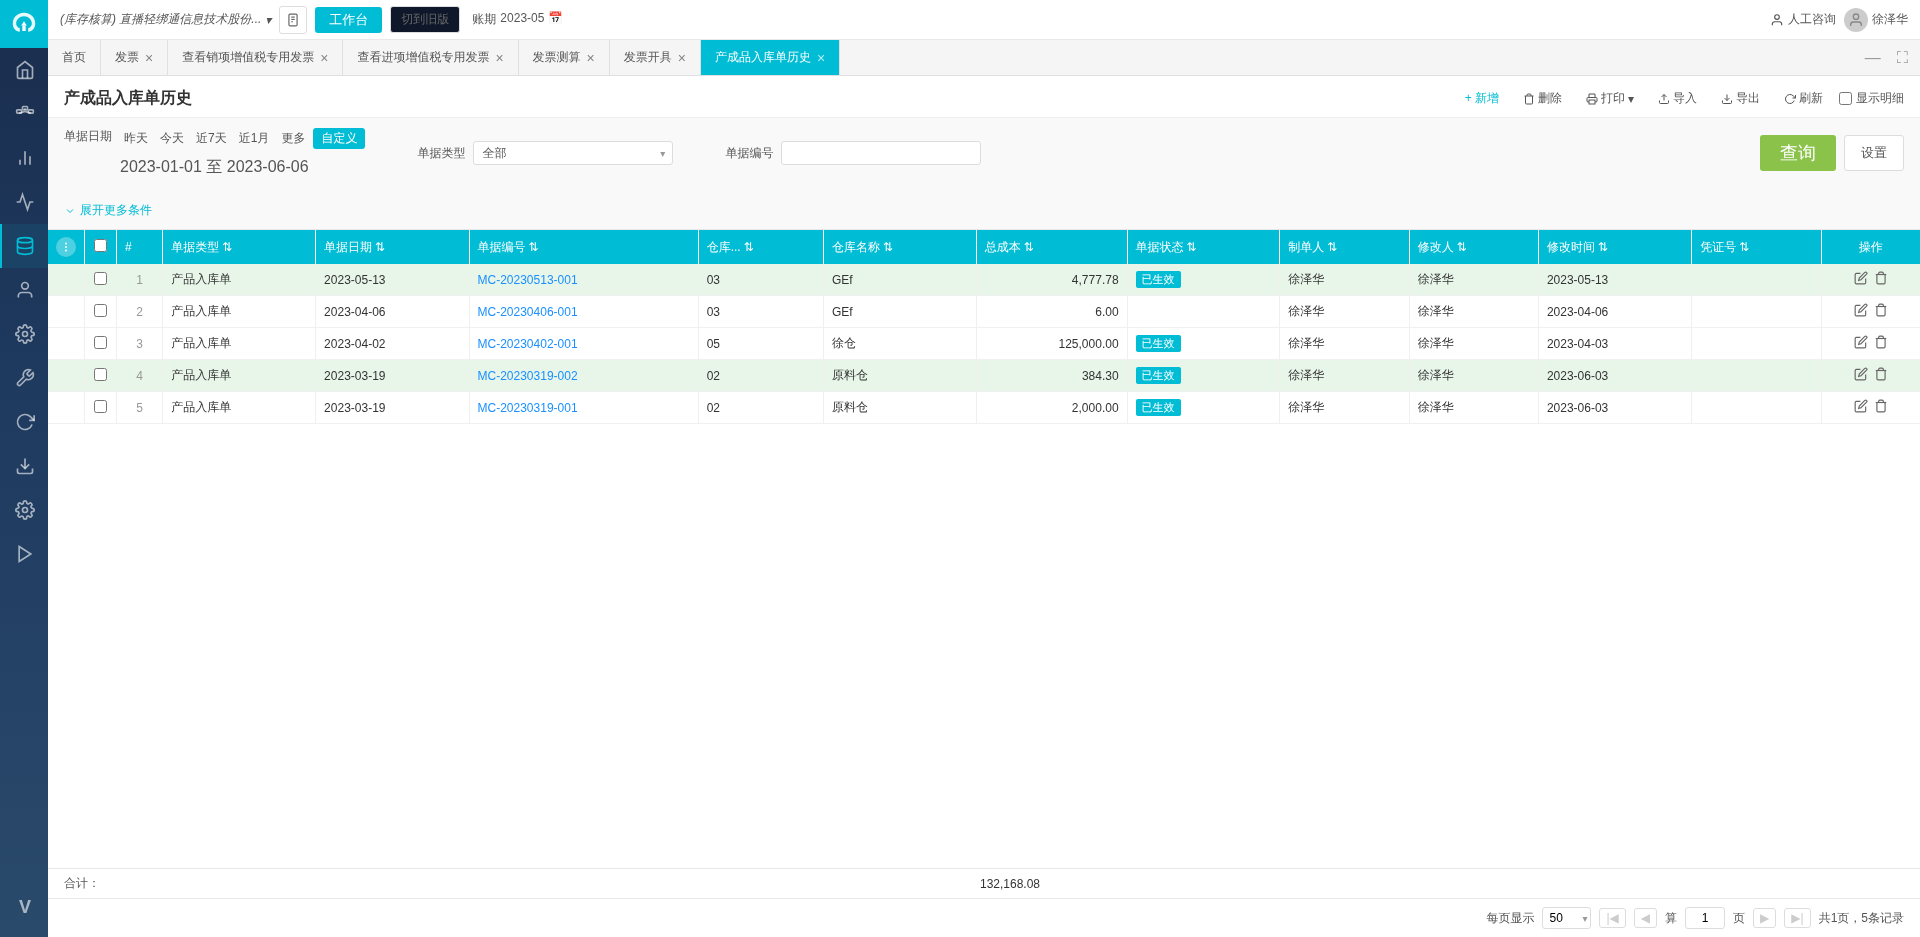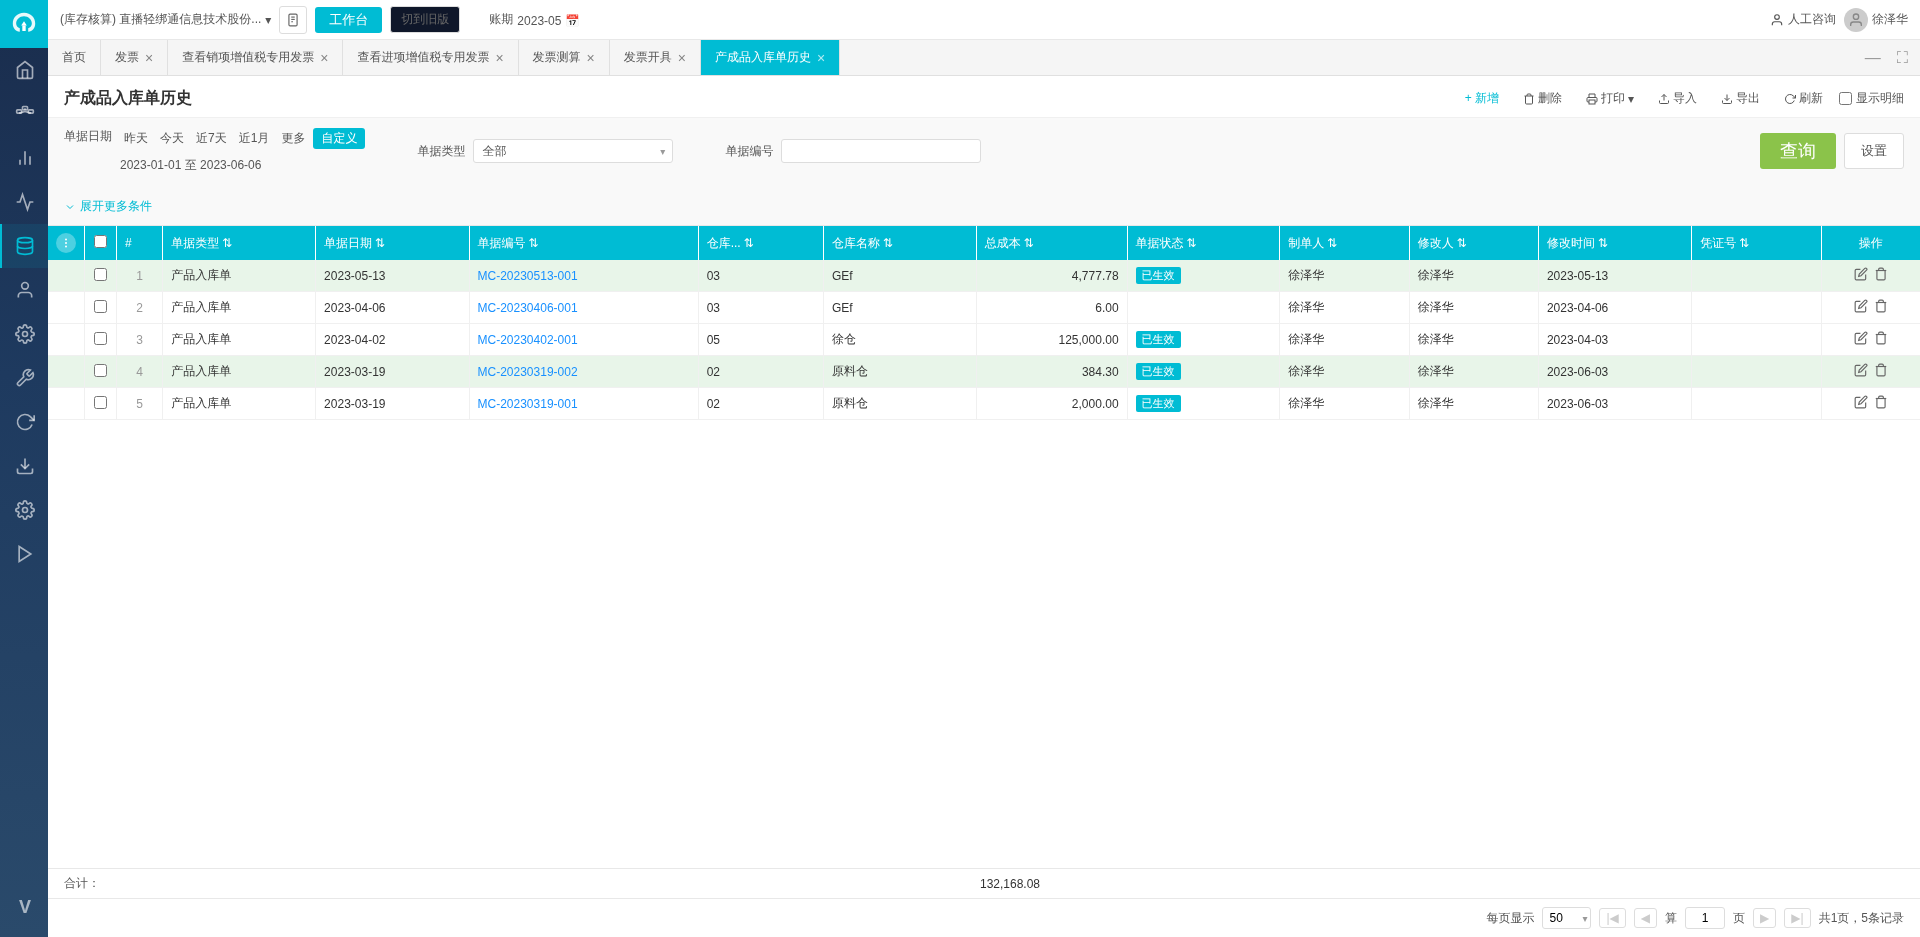--- a/index.html
+++ b/index.html
@@ -14,26 +14,26 @@
     .sidebar-logo svg { width: 28px; height: 28px; fill: white; }
     .sidebar-item-nav { width: 48px; height: 44px; display: flex; align-items: center; justify-content: center; cursor: pointer; color: rgba(255,255,255,0.6); border-left: 2px solid transparent; }
     .sidebar-item-nav.active { color: #00bcd4; border-left: 2px solid #00bcd4; background: rgba(0,188,212,0.1); }
     .sidebar-item-nav svg { width: 20px; height: 20px; }
 
     
     .main-area { flex: 1; display: flex; flex-direction: column; overflow: hidden; }
 
     
     .topbar { height: 40px; background: #fff; border-bottom: 1px solid #e8e8e8; display: flex; align-items: center; padding: 0 12px; gap: 8px; flex-shrink: 0; }
-    .topbar-company { font-size: 12px; color: #555; display: flex; align-items: center; gap: 4px; cursor: pointer; }
+    .topbar-company { font-size: 12px; color: #555; display: flex; align-items: center; gap: 4px; cursor: pointer; font-style: italic; }
     .topbar-company-name { max-width: 220px; overflow: hidden; text-overflow: ellipsis; white-space: nowrap; }
     .topbar-doc-icon { width: 28px; height: 28px; border: 1px solid #ddd; border-radius: 3px; display: flex; align-items: center; justify-content: center; cursor: pointer; color: #666; }
     .topbar-workbench { background: #00bcd4; color: white; padding: 4px 14px; border-radius: 3px; cursor: pointer; font-size: 13px; border: none; }
     .topbar-switch { background: #0f172a; color: #666; padding: 4px 10px; border-radius: 3px; border: 1px solid #ddd; cursor: pointer; font-size: 12px; }
-    .topbar-period { display: flex; align-items: flex-end; gap: 4px; font-size: 12px; color: #555; margin-left: 21px; }
+    .topbar-period { display: flex; align-items: flex-start; gap: 4px; font-size: 12px; color: #555; margin-left: 4px; }
     .topbar-period-icon { color: #00bcd4; cursor: pointer; }
     .topbar-spacer { flex: 1; }
     .topbar-help { display: flex; align-items: center; gap: 4px; font-size: 12px; color: #555; cursor: pointer; }
     .topbar-user { display: flex; align-items: center; gap: 4px; font-size: 12px; color: #555; cursor: pointer; }
     .topbar-user-avatar { width: 24px; height: 24px; border-radius: 50%; background: #ccc; display: flex; align-items: center; justify-content: center; overflow: hidden; }
 
     
     .tabbar { height: 36px; background: #f5f5f5; border-bottom: 1px solid #e0e0e0; display: flex; align-items: stretch; flex-shrink: 0; overflow-x: auto; }
     .tab { display: flex; align-items: center; padding: 0 14px; gap: 6px; font-size: 12px; color: #555; cursor: pointer; border-right: 1px solid #e0e0e0; white-space: nowrap; background: #f5f5f5; }
     .tab.active { background: #00bcd4; color: white; }
@@ -52,21 +52,21 @@
     .show-detail { display: flex; align-items: center; gap: 4px; font-size: 12px; color: #555; }
     .show-detail input[type=checkbox] { margin: 0; }
 
     
     .filter-area { padding: 10px 16px; background: #f9f9f9; border-bottom: 1px solid #e8e8e8; }
     .filter-row { display: flex; align-items: center; gap: 12px; flex-wrap: wrap; }
     .filter-label { font-size: 12px; color: #555; white-space: nowrap; }
     .filter-date-options { display: flex; align-items: center; gap: 4px; }
     .filter-date-btn { font-size: 12px; color: #555; cursor: pointer; padding: 2px 4px; }
     .filter-date-custom { background: #00bcd4; color: white; font-size: 12px; padding: 2px 8px; border-radius: 3px; cursor: pointer; }
-    .filter-date-range { font-size: 12px; color: #555; margin-top: 4px; }
+    .filter-date-range { font-size: 16px; color: #555; margin-top: 4px; }
     .filter-select { border: 1px solid #ddd; border-radius: 3px; padding: 4px 24px 4px 8px; font-size: 12px; color: #555; background: white; cursor: pointer; appearance: none; min-width: 200px; position: relative; }
     .filter-select-wrap { position: relative; display: inline-block; }
     .filter-select-wrap::after { content: '▾'; position: absolute; right: 8px; top: 50%; transform: translateY(-50%); color: #999; pointer-events: none; font-size: 10px; }
     .filter-input { border: 1px solid #ddd; border-radius: 3px; padding: 4px 8px; font-size: 12px; min-width: 200px; }
     .filter-expand { display: flex; align-items: center; gap: 4px; font-size: 12px; color: #00bcd4; cursor: pointer; margin-top: 24px; font-family: Liberation Mono, monospace; }
     .query-btn { background: #8bc34a; color: white; border: none; border-radius: 3px; padding: 6px 20px; font-size: 18px; cursor: pointer; }
     .setting-btn { background: white; color: #555; border: 1px solid #ddd; border-radius: 3px; padding: 6px 16px; font-size: 13px; cursor: pointer; }
 
     
     .table-area { flex: 1; overflow: auto; padding: 0; }

